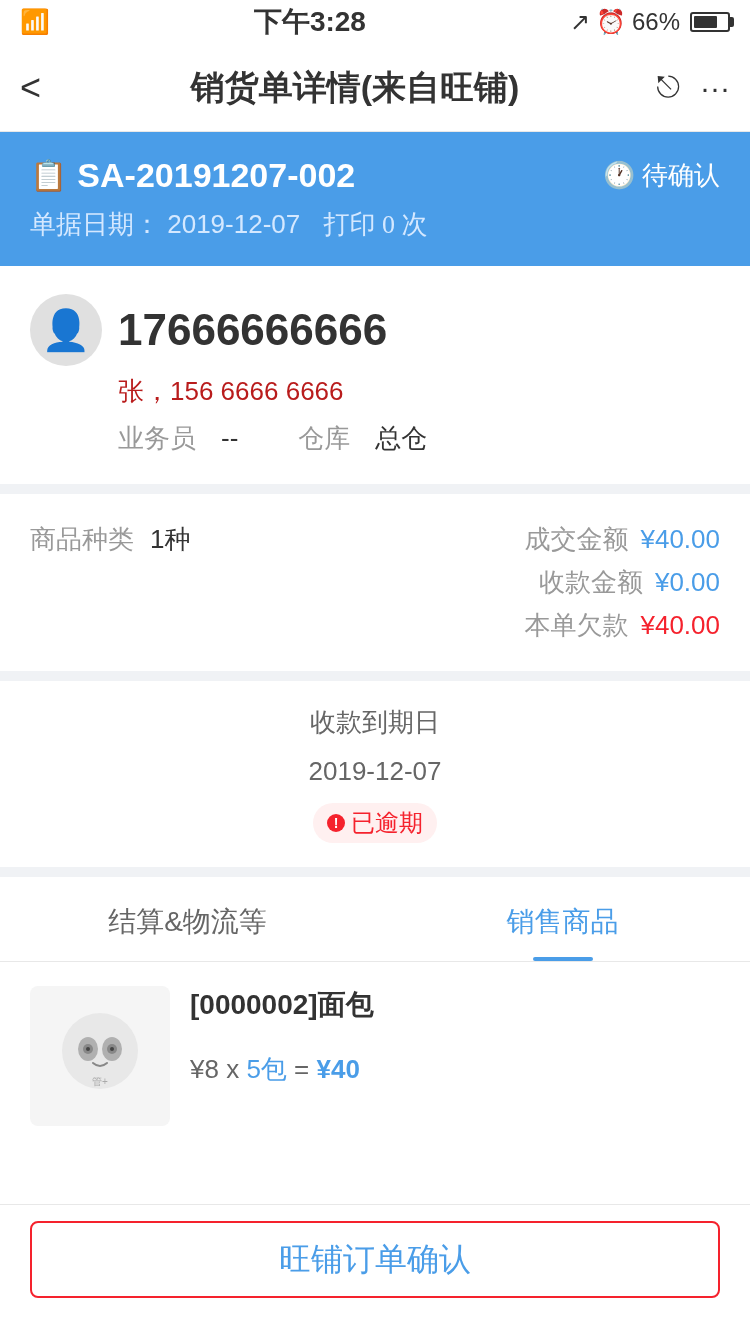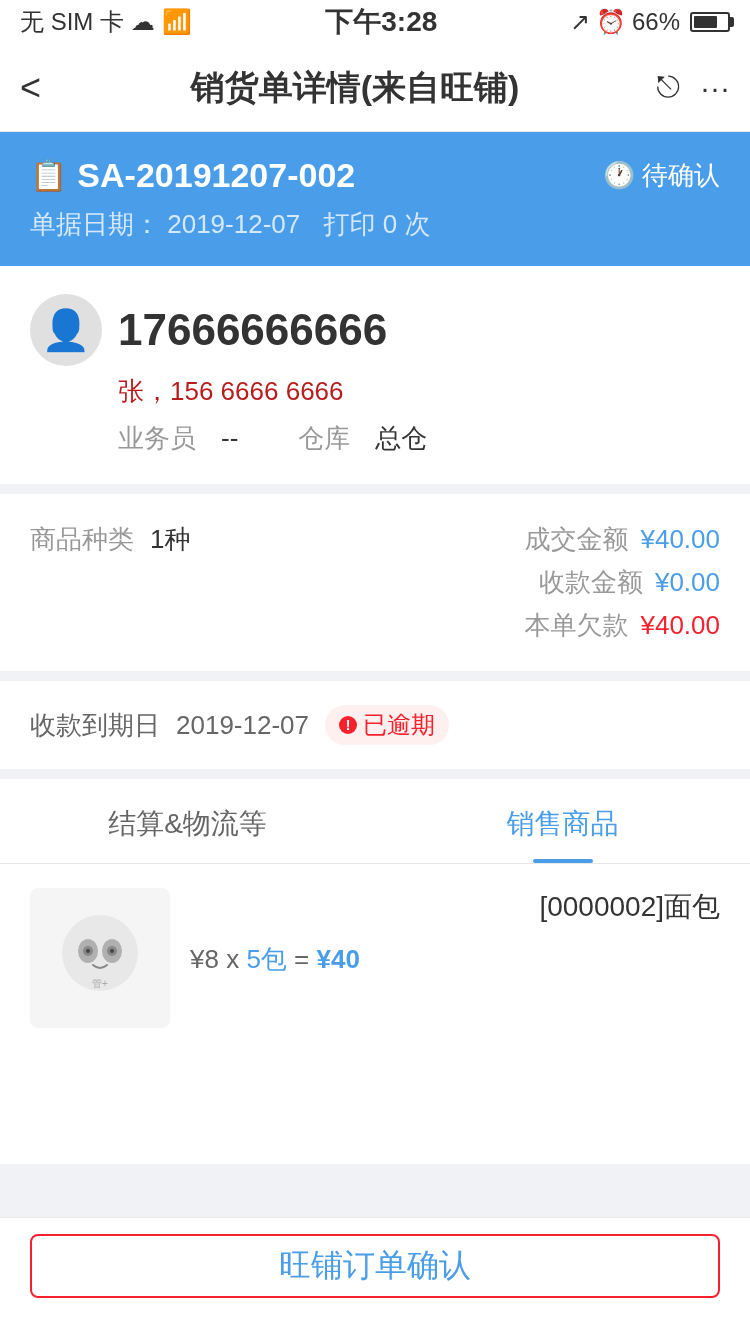--- a/index.html
+++ b/index.html
@@ -213,20 +213,21 @@
     
     .due-section {
       background: #fff;
       padding: 24px 30px;
       border-bottom: 10px solid #f0f2f5;
       font-size: 26px;
       color: #666;
       display: flex;
       align-items: center;
       gap: 16px;
+      flex-direction: column;
     }
     .overdue-badge {
       display: inline-flex;
       align-items: center;
       gap: 6px;
       background: #fff0f0;
       color: #f5222d;
       border-radius: 20px;
       padding: 4px 14px;
       font-size: 24px;
@@ -302,23 +303,22 @@
       font-size: 48px;
       color: #c0c0c0;
       text-align: center;
     }
     .product-info {
       flex: 1;
     }
     .product-name {
       font-size: 28px;
       color: #333;
-      font-weight: 400;
-      margin-bottom: 16px;
-      text-align: right;
+      font-weight: 700;
+      margin-bottom: 28px;
     }
     .product-price {
       font-size: 26px;
       color: #666;
     }
     .product-price .qty { color: #4a9de8; }
     .product-price .total { color: #4a9de8; font-weight: 600; }
 
     
     .bottom-spacer {
@@ -331,39 +331,38 @@
       position: fixed;
       bottom: 0;
       left: 0;
       width: 750px;
       background: #fff;
       padding: 16px 30px 36px;
       border-top: 1px solid #e8e8e8;
     }
     .confirm-btn {
       width: 100%;
-      height: 64px;
+      height: 77px;
       border: 2px solid #f5222d;
       border-radius: 8px;
       background: #fff;
       color: #4a9de8;
       font-size: 32px;
       font-weight: 500;
       cursor: pointer;
       display: flex;
       align-items: center;
       justify-content: center;
     }
   </style>
 </head>
 <body>
 
 <div class="status-bar">
   <div class="status-left">
-    <span>无 SIM 卡 ☁</span>
     <span>📶</span>
   </div>
   <div class="status-center">下午3:28</div>
   <div class="status-right">
     <span>↗</span>
     <span>⏰</span>
     <span>66%</span>
     <div class="battery-icon">
       <div class="battery-fill"></div>
     </div>
@@ -386,21 +385,21 @@
       <span>SA-20191207-002</span>
     </div>
     <div class="order-status">
       <span>🕐</span>
       <span>待确认</span>
     </div>
   </div>
   <div class="order-date">
     <span>单据日期：</span>
     <span>2019-12-07</span>
-    <span style="margin-left:16px;">打印 0 次</span>
+    <span style="margin-left:16px;font-family:Liberation Serif, serif;">打印 0 次</span>
   </div>
 </div>
 
 <div class="customer-section">
   <div class="customer-row">
     <div class="avatar">
       <span class="avatar-icon">👤</span>
     </div>
     <div class="customer-phone">17666666666</div>
   </div>

